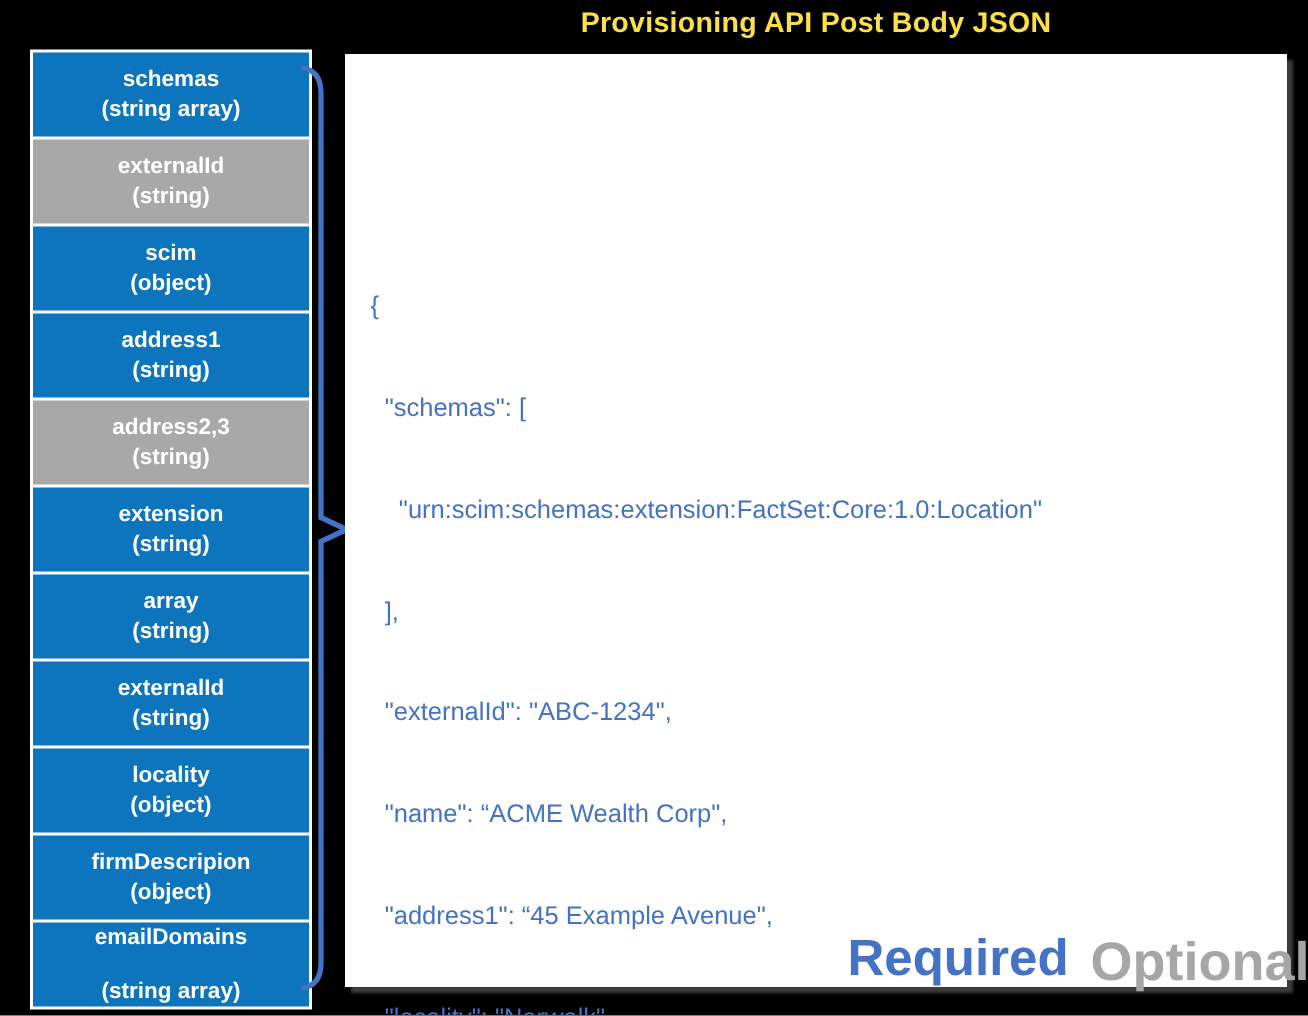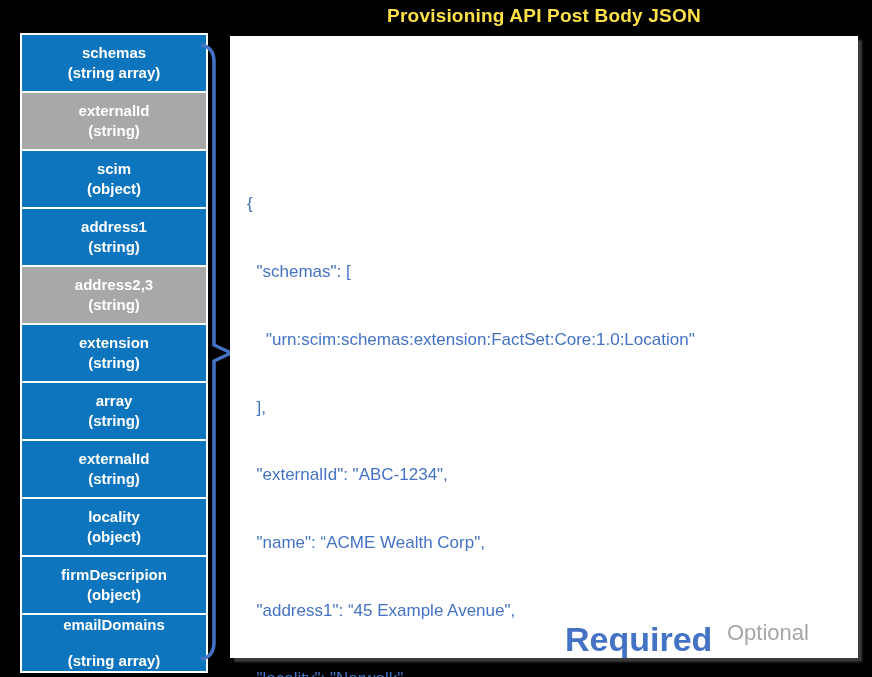--- a/index.html
+++ b/index.html
@@ -30,21 +30,21 @@
     box-shadow:4px 4px 2px rgba(110,110,110,.55);
   }
   .code{
     position:absolute;left:247px;top:148px;color:#4472c4;
     font-size:17px;line-height:22.6px;white-space:pre;
   }
   .legend-required{
     position:absolute;left:565px;top:620px;font-size:34px;font-weight:700;color:#4472c4;
   }
   .legend-optional{
-    position:absolute;left:727px;top:620px;font-size:22px;font-weight:400;color:#a6a6a6;
+    position:absolute;left:727px;top:620px;font-size:36px;font-weight:700;color:#a6a6a6;
   }
 </style>
 </head>
 <body>
 
 <div class="title">Provisioning API Post Body JSON</div>
 
 <div class="sidebar">
   <div class="fieldbox required">
     <span>schemas</span>

